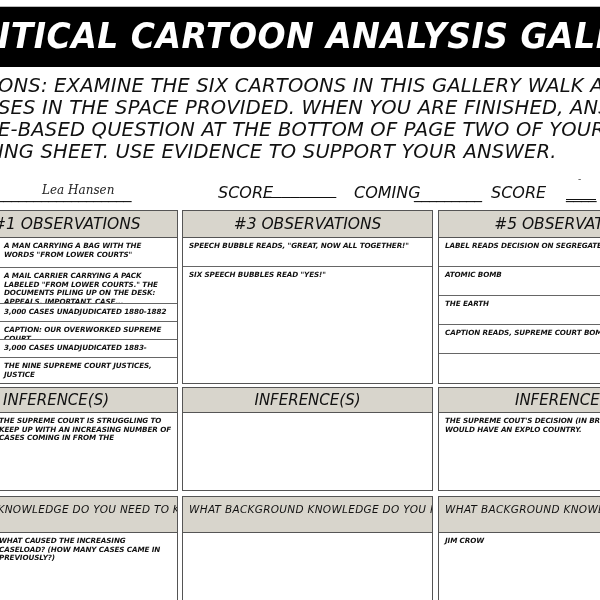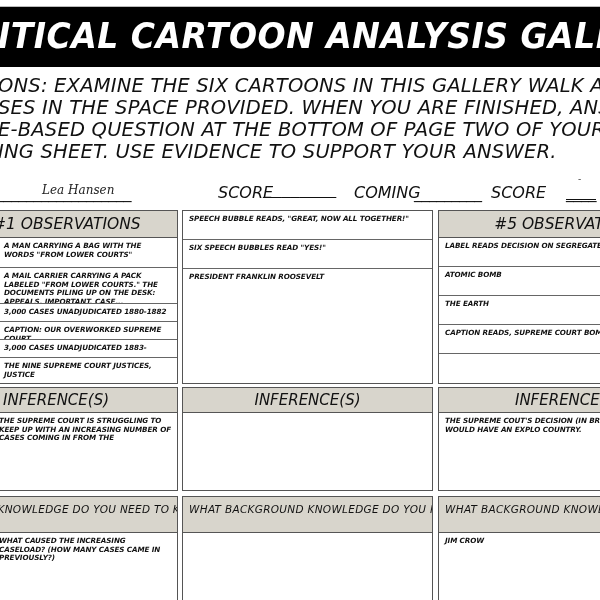--- a/index.html
+++ b/index.html
@@ -110,23 +110,23 @@
 <div class="panel inf col1">
   <div class="panel-head" style="text-align:left; padding-left:132px;">INFERENCE(S)</div>
   <div class="body-text" style="padding-left:128px;">THE SUPREME COURT IS STRUGGLING TO KEEP UP WITH AN INCREASING NUMBER OF CASES COMING IN FROM THE</div>
 </div>
 <div class="panel bg col1">
   <div class="panel-head" style="padding-left:8px;">WHAT BACKGROUND KNOWLEDGE DO YOU NEED TO KNOW TO UNDERSTAND THE CARTOON?</div>
   <div class="body-text" style="padding-left:128px;">WHAT CAUSED THE INCREASING CASELOAD? (HOW MANY CASES CAME IN PREVIOUSLY?)</div>
 </div>
 
 <div class="panel obs col2">
+  <div class="panel-head">#3 OBSERVATIONS</div>
   <div class="row" style="height:29px;">SPEECH BUBBLE READS, "GREAT, NOW ALL TOGETHER!"</div>
   <div class="row" style="height:29px;">SIX SPEECH BUBBLES READ "YES!"</div>
-  <div class="row" style="height:29px;">PRESIDENT FRANKLIN ROOSEVELT</div>
 </div>
 <div class="panel inf col2">
   <div class="panel-head">INFERENCE(S)</div>
 </div>
 <div class="panel bg col2">
   <div class="panel-head">WHAT BACKGROUND KNOWLEDGE DO YOU NEED TO KNOW TO UNDERSTAND THE CARTOON?</div>
 </div>
 
 <div class="panel obs col3">
   <div class="panel-head">#5 OBSERVATIONS</div>

